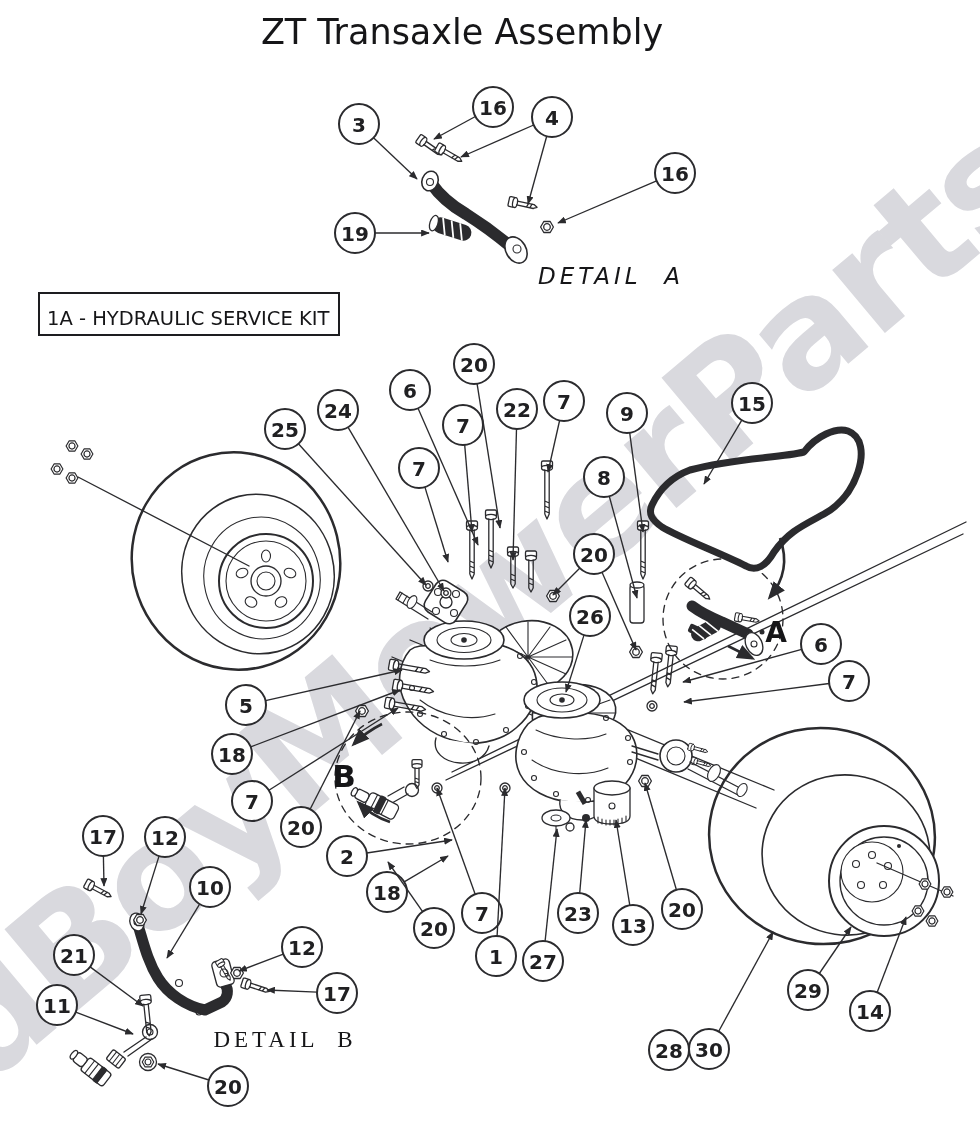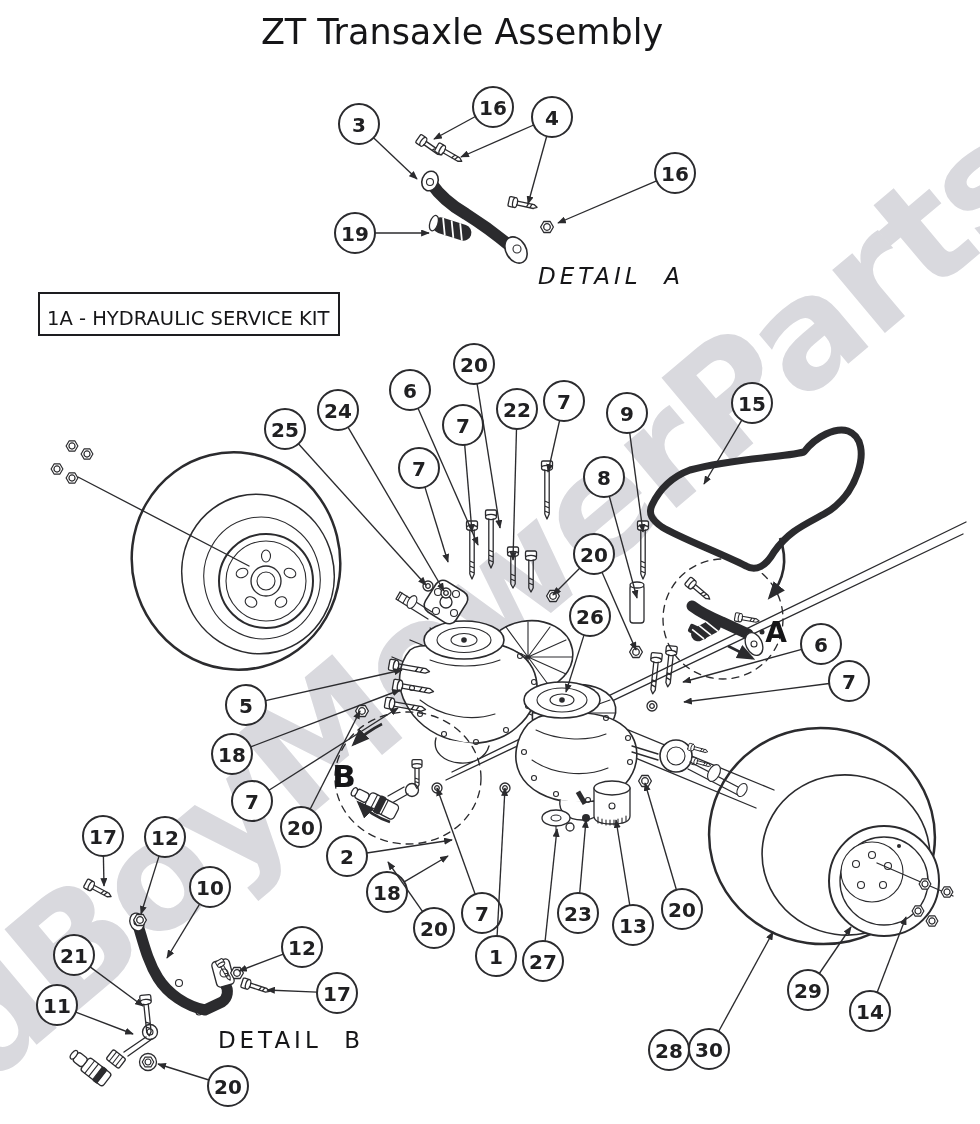--- a/index.html
+++ b/index.html
@@ -11,21 +11,21 @@
     font:700 150px "DejaVu Sans",sans-serif;color:var(--wm);
     text-align:center;white-space:nowrap;letter-spacing:-3px;user-select:none;}
   #art{position:absolute;left:0;top:0;}
   .page-title{position:absolute;left:462px;top:12px;transform:translateX(-50%);
     font-size:35px;color:#161618;white-space:pre;}
   .kit-box{position:absolute;left:38px;top:292px;border:2px solid #1d1d20;
     padding:13px 9px 4px 7px;font-size:19.5px;color:#161618;background:transparent;white-space:pre;}
   .detail-label{position:absolute;transform:translateX(-50%);font-size:23px;color:#161618;
     letter-spacing:4px;white-space:pre;}
   #detail-a-label{left:611px;top:263px;font-style:italic;}
-  #detail-b-label{left:291px;top:1027px;}
+  #detail-b-label{left:285px;top:1027px;font-family:Liberation Serif, serif;}
   
   .ln{stroke:var(--ink);fill:none;stroke-linecap:round;stroke-linejoin:round;}
   .w1{stroke-width:1.1;} .w13{stroke-width:1.35;} .w16{stroke-width:1.6;} .w2{stroke-width:2;} .w25{stroke-width:2.5;}
   .fw{fill:#fff;} .fi{fill:var(--ink);}
   .pt{fill:#fff;stroke:var(--ink);stroke-width:1.3;stroke-linejoin:round;stroke-linecap:round;}
   .dash{stroke-dasharray:7 6;}
   .ldr{stroke:var(--ink);stroke-width:1.35;fill:none;marker-end:url(#arw);}
   .barw{stroke:var(--ink);stroke-width:2.6;fill:none;marker-end:url(#arwB);}
   .cob{fill:#fff;stroke:var(--ink);stroke-width:2;}
   .cot{font:600 20px "DejaVu Sans",sans-serif;fill:#202022;text-anchor:middle;dominant-baseline:central;}

